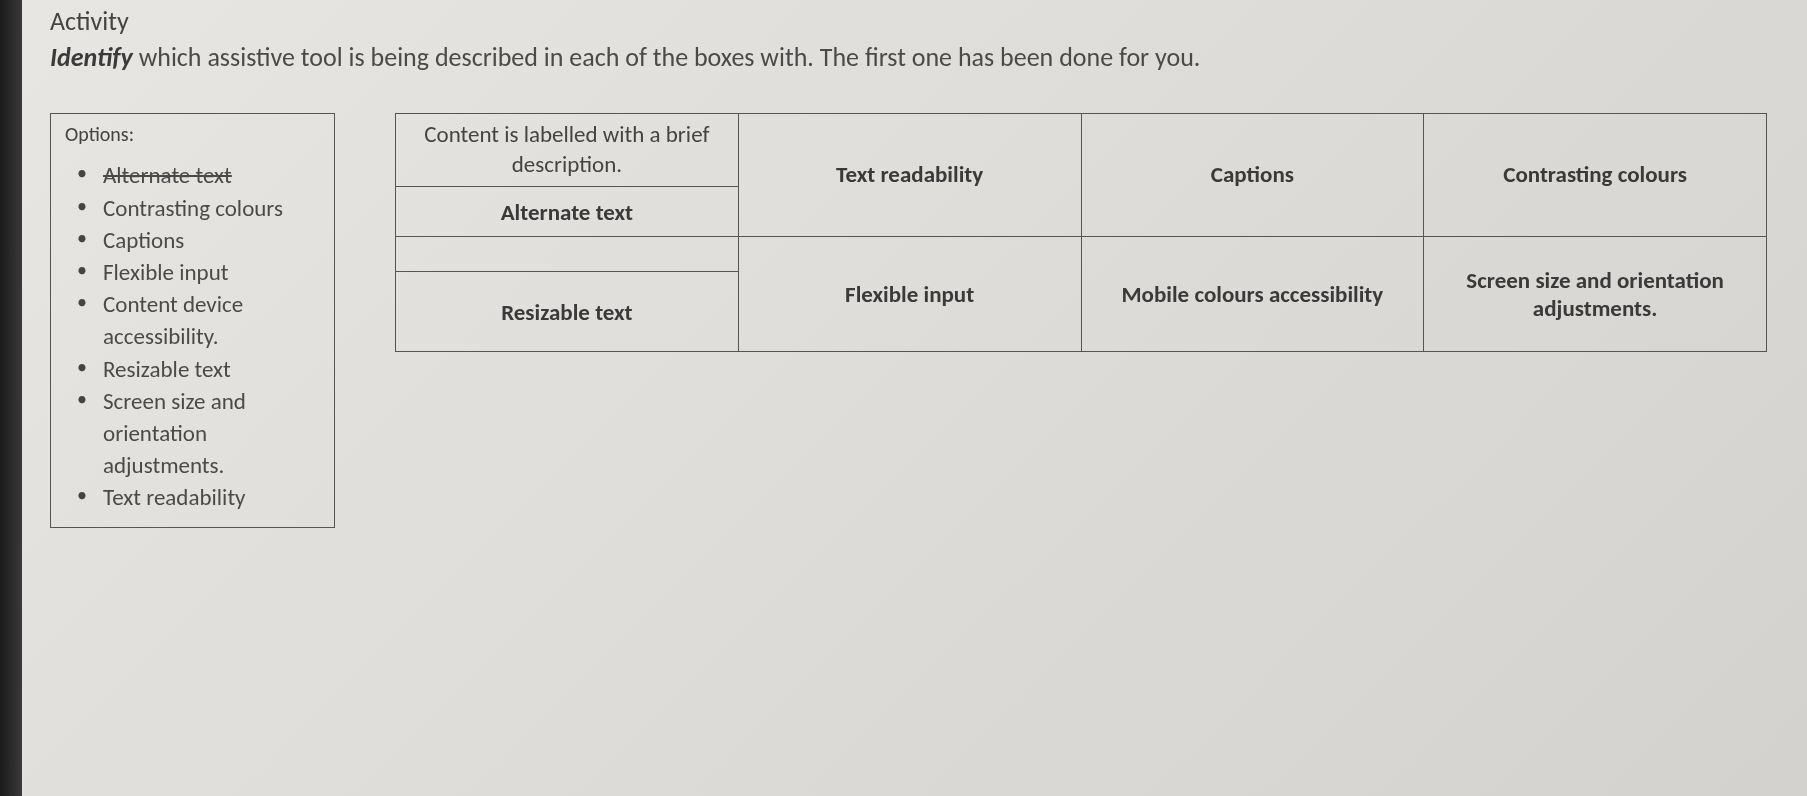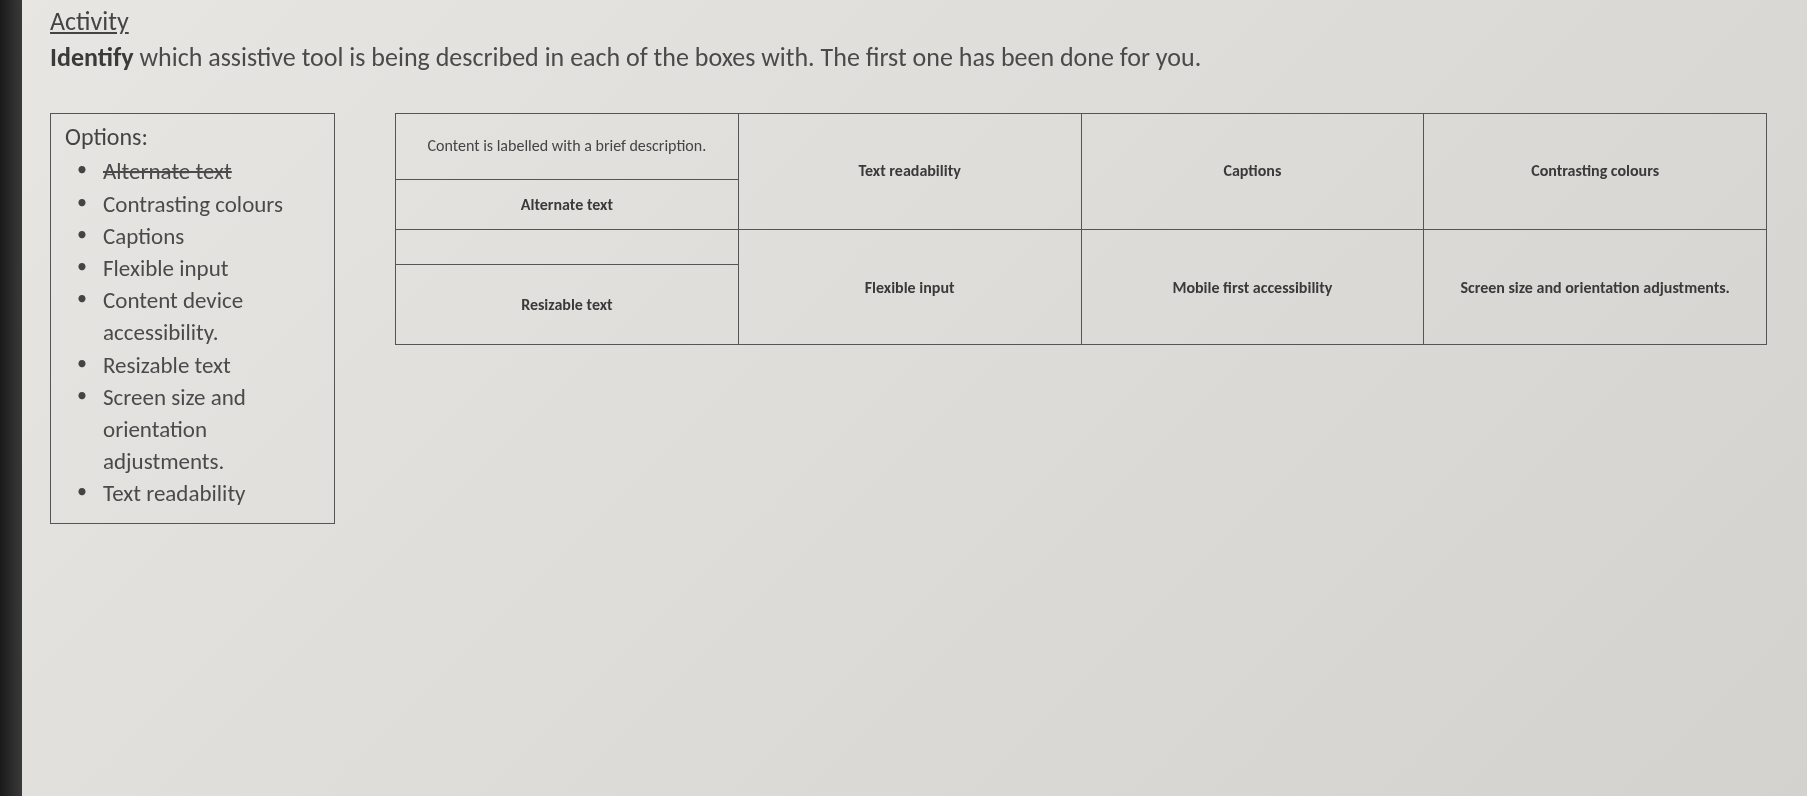--- a/index.html
+++ b/index.html
@@ -21,51 +21,51 @@
     .dark-edge {
       position: absolute;
       left: 0;
       top: 0;
       bottom: 0;
       width: 22px;
       background: linear-gradient(90deg, #1a1a1a 0%, #3a3a3a 100%);
     }
     .heading-activity {
       font-size: 26px;
-      text-decoration: underline;
       color: #444;
       margin-bottom: 2px;
       font-weight: 400;
     }
     .instruction {
       font-size: 26px;
       color: #4a4a4a;
       margin-bottom: 38px;
       line-height: 1.4;
     }
     .instruction .bold {
       font-weight: 700;
       color: #3a3a3a;
+      font-style: italic;
     }
     .content-row {
       display: flex;
       gap: 60px;
       align-items: flex-start;
     }
     .options-box {
       border: 1.5px solid #555;
       padding: 8px 14px 14px 14px;
       width: 285px;
       flex-shrink: 0;
       background: transparent;
     }
     .options-title {
-      font-size: 24px;
+      font-size: 20px;
       color: #444;
-      margin-bottom: 4px;
+      margin-bottom: 13px;
     }
     .options-list {
       list-style: none;
       padding-left: 8px;
     }
     .options-list li {
       font-size: 23px;
       color: #4a4a4a;
       line-height: 1.4;
       position: relative;
@@ -84,21 +84,21 @@
     .answer-table {
       border-collapse: collapse;
       flex: 1;
       width: 100%;
       table-layout: fixed;
     }
     .answer-table td {
       border: 1.5px solid #555;
       text-align: center;
       vertical-align: middle;
-      font-size: 16px;
+      font-size: 23px;
       color: #444;
       padding: 6px 8px;
       height: 50px;
     }
     .answer-table .desc-cell {
       height: 66px;
       line-height: 1.3;
     }
     .answer-table .answer-cell {
       font-weight: 700;
@@ -147,21 +147,21 @@
         <td class="desc-cell" rowspan="2"><span class="answer-cell">Text readability</span></td>
         <td class="desc-cell" rowspan="2"><span class="answer-cell">Captions</span></td>
         <td class="desc-cell" rowspan="2"><span class="answer-cell">Contrasting colours</span></td>
       </tr>
       <tr>
         <td class="answer-cell">Alternate text</td>
       </tr>
       <tr>
         <td class="short-cell"></td>
         <td class="tall-cell" rowspan="2"><span class="answer-cell">Flexible input</span></td>
-        <td class="tall-cell" rowspan="2"><span class="answer-cell">Mobile first accessibility</span></td>
+        <td class="tall-cell" rowspan="2"><span class="answer-cell">Mobile colours accessibility</span></td>
         <td class="tall-cell" rowspan="2"><span class="answer-cell">Screen size and orientation adjustments.</span></td>
       </tr>
       <tr>
         <td class="answer-cell tall-cell">Resizable text</td>
       </tr>
     </tbody>
       </table>
 
   </div>
 

